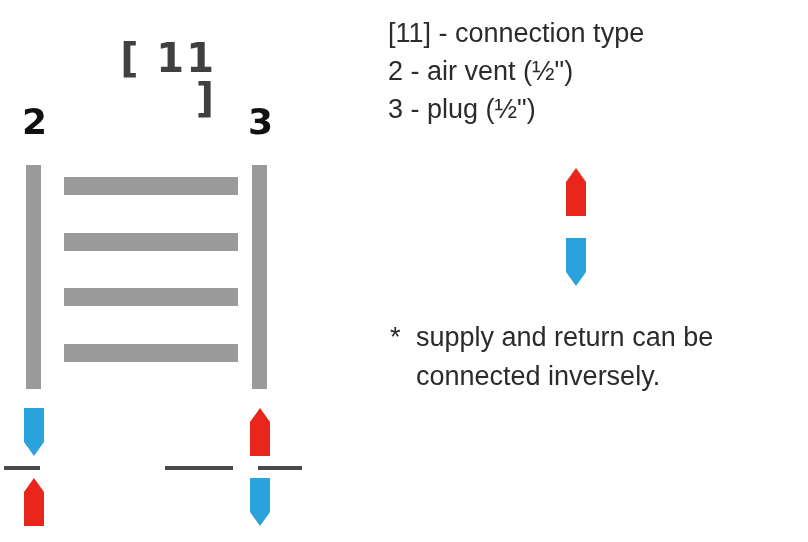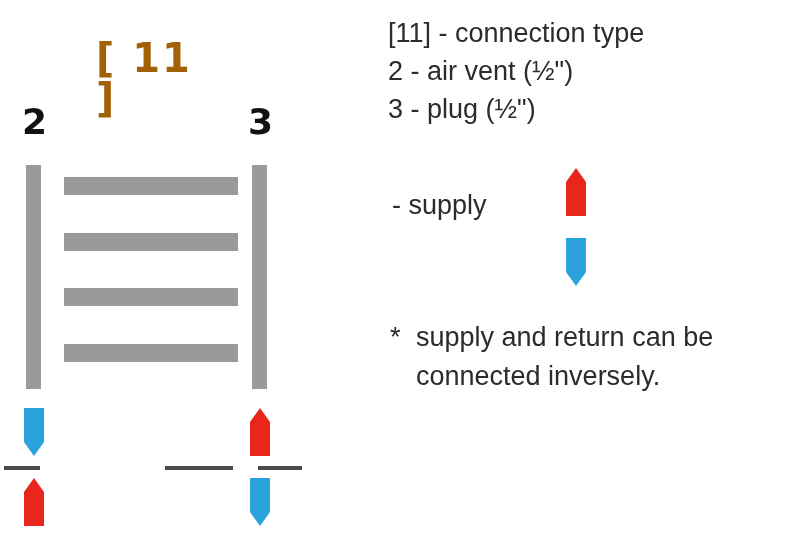--- a/index.html
+++ b/index.html
@@ -26,26 +26,26 @@
     top: 0;
     width: 380px;
     height: 542px;
   }
 
   .rail-title {
     position: absolute;
     left: 96px;
     top: 38px;
     width: 120px;
-    text-align: left;
+    text-align: right;
     font-family: "DejaVu Sans", sans-serif;
     font-size: 40px;
     font-weight: 700;
     letter-spacing: 2px;
-    color: #a16207;
+    color: #404040;
     line-height: 1;
   }
 
   .port-label {
     position: absolute;
     font-family: "DejaVu Sans", sans-serif;
     font-size: 36px;
     font-weight: 700;
     color: #111111;
     line-height: 1;
@@ -203,21 +203,20 @@
   </div>
 
   <div id="legend">
 
     <div class="legend-line l1">[11] - connection type</div>
 
     <div class="legend-line l2">2 - air vent (½")</div>
 
     <div class="legend-line l3">3 - plug (½")</div>
 
-    <div class="legend-row supply">- supply</div>
 
     <div class="legend-arrow supply">
       <svg viewBox="0 0 20 48" xmlns="http://www.w3.org/2000/svg" aria-hidden="true">
         <path d="M10,0 L20,14 V48 H0 V14 Z" fill="#E8261C"></path>
       </svg>
     </div>
 
 
     <div class="legend-arrow return">
       <svg viewBox="0 0 20 48" xmlns="http://www.w3.org/2000/svg" aria-hidden="true">

